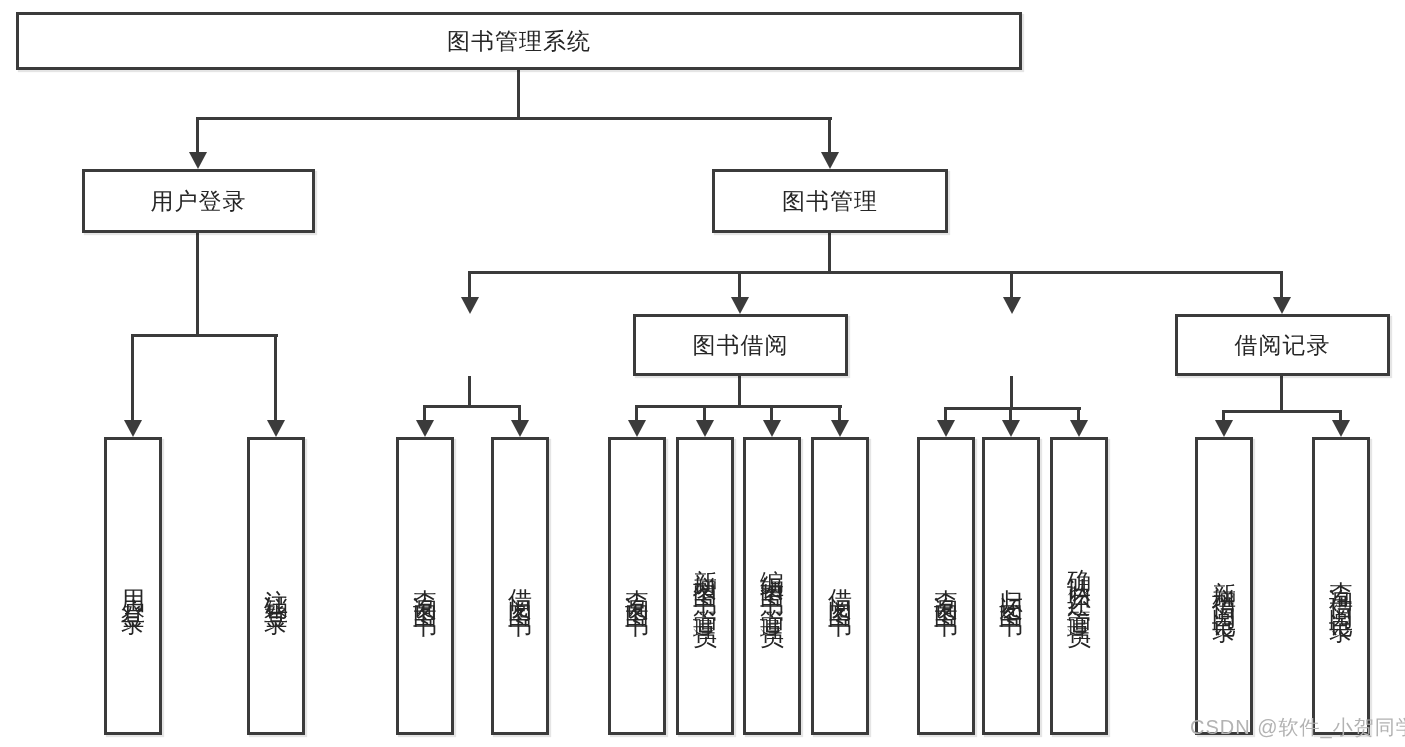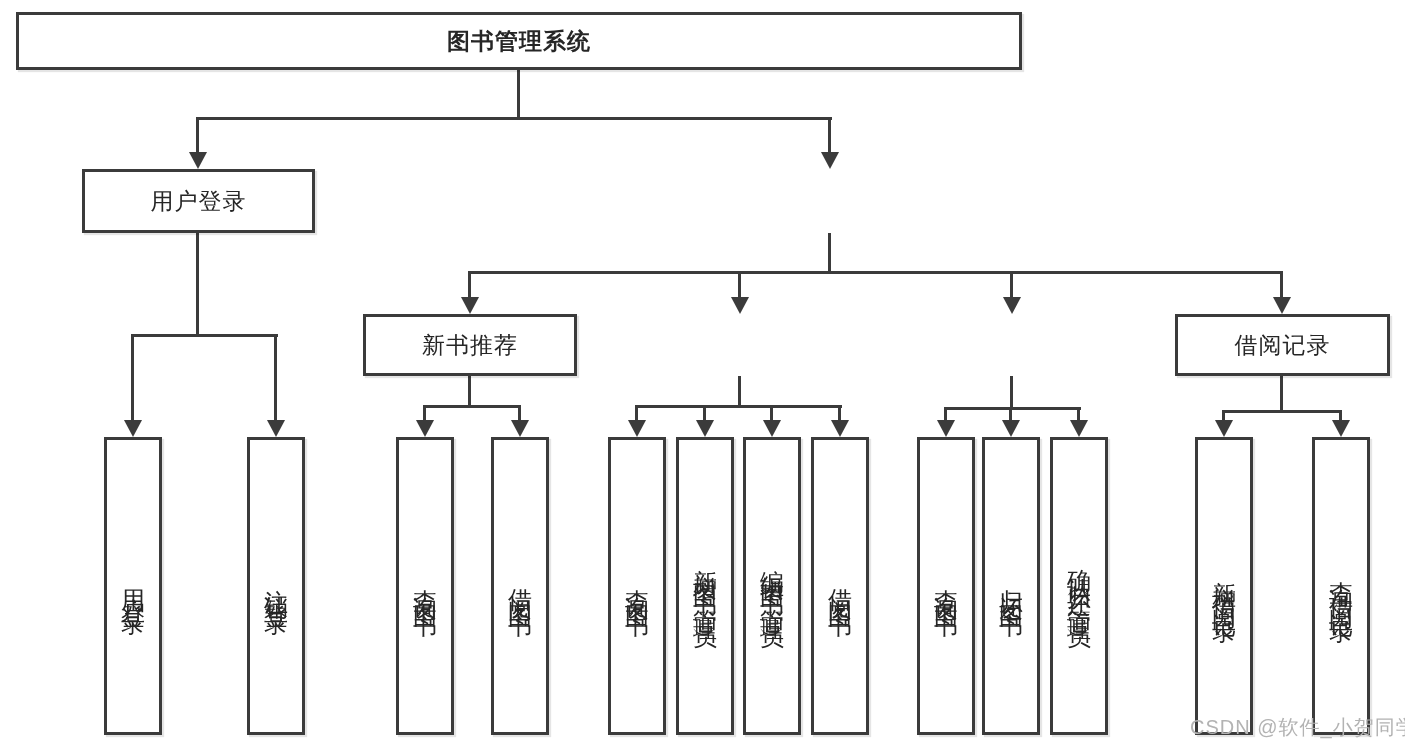--- a/index.html
+++ b/index.html
@@ -70,55 +70,58 @@
     color: #b3b3b3;
     z-index: 5;
     white-space: nowrap;
   }
 </style>
 </head>
 <body>
 
 <div class="canvas">
 
-  <div class="hbox" style="left:16px;top:12px;width:1006px;height:58px;font-weight:bold;">
+  <div class="hbox" style="left:16px;top:12px;width:1006px;height:58px;">
     <span>图书管理系统</span>
   </div>
 
   <div class="vl" style="left:517px;top:70px;height:47px;"></div>
   <div class="hl" style="left:196px;top:117px;width:636px;"></div>
   <div class="vl" style="left:196px;top:117px;height:35px;"></div>
   <div class="ah" style="left:189px;top:152px;"></div>
   <div class="vl" style="left:828px;top:117px;height:35px;"></div>
   <div class="ah" style="left:821px;top:152px;"></div>
 
   <div class="hbox" style="left:82px;top:169px;width:233px;height:64px;">
     <span>用户登录</span>
+  </div>
+  <div class="hbox" style="left:712px;top:169px;width:236px;height:64px;">
+    <span>图书管理</span>
   </div>
 
   <div class="vl" style="left:196px;top:233px;height:103px;"></div>
   <div class="hl" style="left:131px;top:334px;width:147px;"></div>
   <div class="vl" style="left:131px;top:334px;height:86px;"></div>
   <div class="ah" style="left:124px;top:420px;"></div>
   <div class="vl" style="left:274px;top:334px;height:86px;"></div>
   <div class="ah" style="left:267px;top:420px;"></div>
 
   <div class="vl" style="left:828px;top:233px;height:40px;"></div>
   <div class="hl" style="left:468px;top:271px;width:815px;"></div>
   <div class="vl" style="left:468px;top:271px;height:26px;"></div>
   <div class="ah" style="left:461px;top:297px;"></div>
   <div class="vl" style="left:738px;top:271px;height:26px;"></div>
   <div class="ah" style="left:731px;top:297px;"></div>
   <div class="vl" style="left:1010px;top:271px;height:26px;"></div>
   <div class="ah" style="left:1003px;top:297px;"></div>
   <div class="vl" style="left:1280px;top:271px;height:26px;"></div>
   <div class="ah" style="left:1273px;top:297px;"></div>
 
-  <div class="hbox" style="left:363px;top:314px;width:214px;height:62px;">
-    <span>新书推荐</span>
+  <div class="hbox" style="left:633px;top:314px;width:215px;height:62px;">
+    <span>图书借阅</span>
   </div>
   <div class="hbox" style="left:1175px;top:314px;width:215px;height:62px;">
     <span>借阅记录</span>
   </div>
 
   <div class="vl" style="left:468px;top:376px;height:31px;"></div>
   <div class="hl" style="left:423px;top:405px;width:98px;"></div>
   <div class="vl" style="left:423px;top:405px;height:15px;"></div>
   <div class="ah" style="left:416px;top:420px;"></div>
   <div class="vl" style="left:518px;top:405px;height:15px;"></div>

